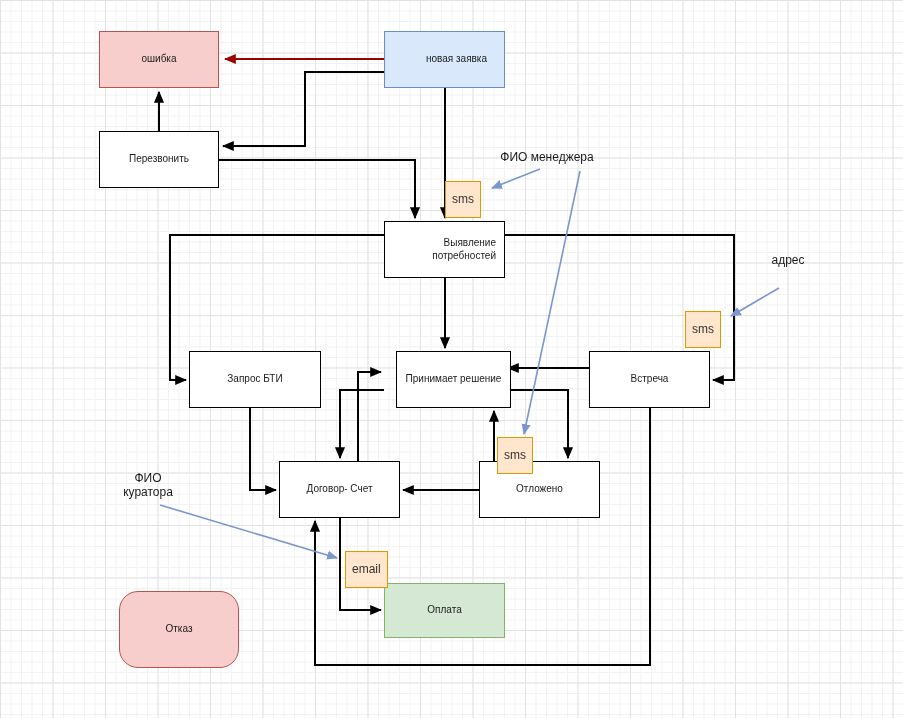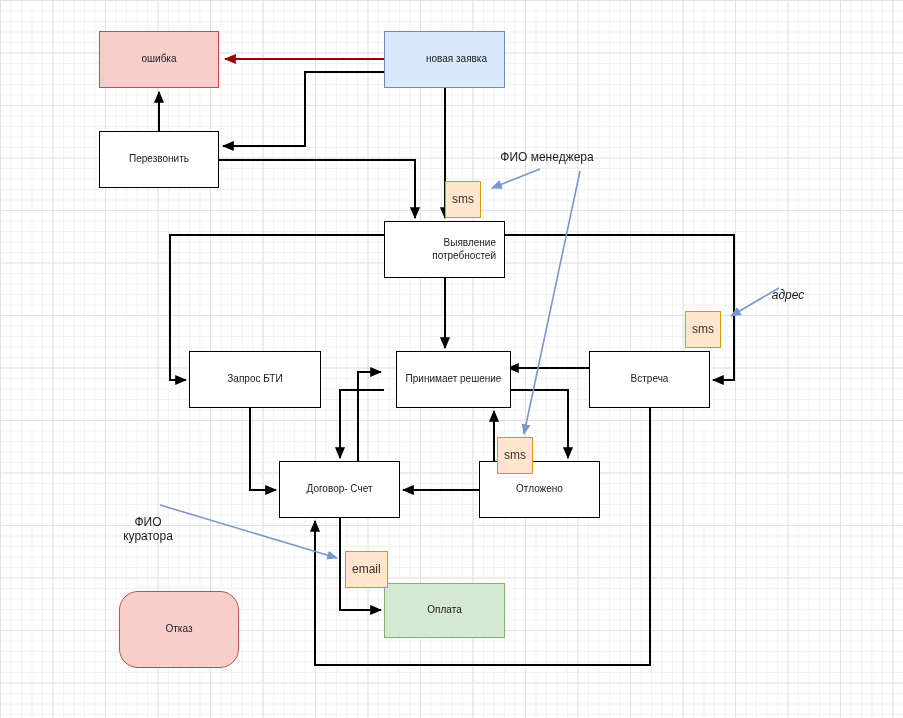--- a/index.html
+++ b/index.html
@@ -145,17 +145,17 @@
   <div class="badge" style="left: 445px; top: 181px; background-color: rgb(255, 230, 204); border-color: rgb(215, 155, 0);">sms</div>
 
   <div class="badge" style="left: 685px; top: 311px; background-color: rgb(255, 230, 204); border-color: rgb(215, 155, 0);">sms</div>
 
   <div class="badge" style="left: 497px; top: 437px; background-color: rgb(255, 230, 204); border-color: rgb(215, 155, 0);">sms</div>
 
   <div class="badge" style="left: 345px; top: 551px; background-color: rgb(255, 230, 204); border-color: rgb(215, 155, 0);">email</div>
 
   <div class="annotation" style="left:497px; top:150px; width:100px;">ФИО менеджера</div>
 
-  <div class="annotation" style="left:766px; top:288px; width:44px;font-style:italic;">адрес</div>
+  <div class="annotation" style="left:766px; top:253px; width:44px;">адрес</div>
 
-  <div class="annotation" style="left:117px; top:471px; width:62px;margin-top:44px;">ФИО куратора</div>
+  <div class="annotation" style="left:117px; top:471px; width:62px;">ФИО куратора</div>
 
 </div>
 
 </body></html>

